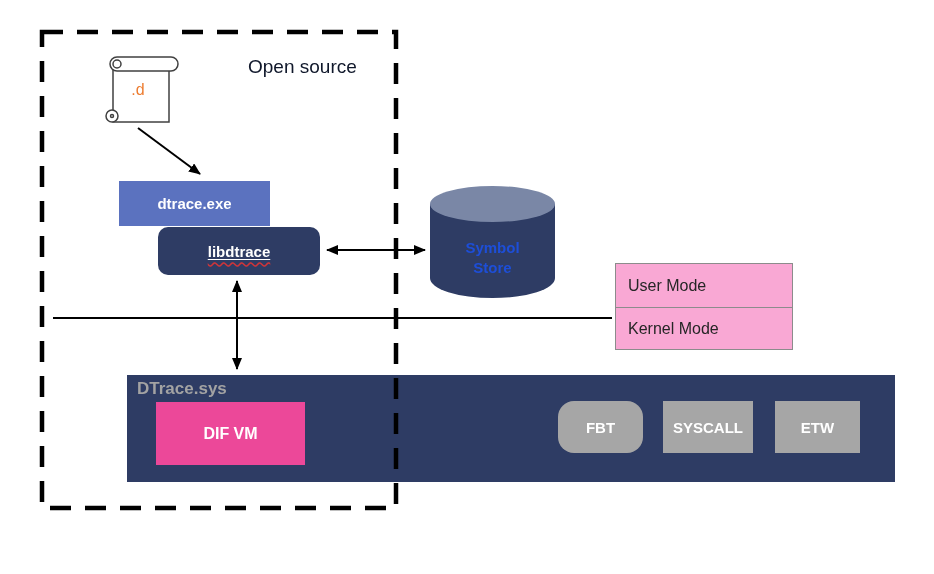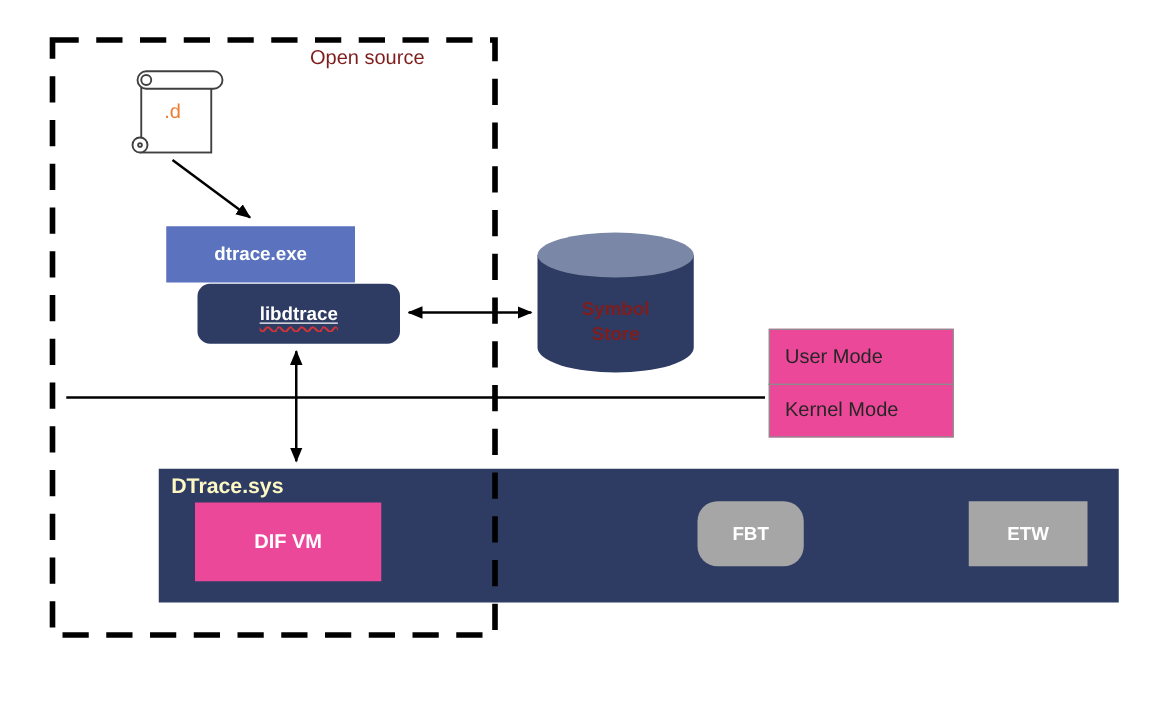--- a/index.html
+++ b/index.html
@@ -8,21 +8,21 @@
     width:934px;height:574px;
     background:#ffffff;
     font-family:"Liberation Sans", sans-serif;
     overflow:hidden;
   }
   .node{
     position:absolute;box-sizing:border-box;
     display:flex;align-items:center;justify-content:center;
     color:#ffffff;font-weight:600;
   }
-  .dtrace-exe{left:133px;top:181px;width:151px;height:45px;background:#5B72BF;font-size:15px;}
+  .dtrace-exe{left:119px;top:181px;width:151px;height:45px;background:#5B72BF;font-size:15px;}
   .libdtrace{left:158px;top:227px;width:162px;height:48px;background:#2E3C64;border-radius:10px;font-size:15px;}
   .libdtrace .misspelled{
     text-decoration:underline wavy #d13438;
     text-underline-offset:5px;
   }
   .libdtrace .misspelled .ulined{
     text-decoration:underline solid #ffffff;
     text-underline-offset:2px;
   }
   .cylinder{left:430px;top:186px;width:125px;height:112px;position:absolute;}
@@ -31,53 +31,53 @@
     background:#2E3C64;
     border-radius:0 0 50% 50% / 0 0 20px 20px;
   }
   .cyl-top{
     position:absolute;left:0;right:0;top:0;height:36px;
     background:#7A87A6;border-radius:50%;
   }
   .cyl-label{
     position:absolute;left:0;right:0;top:40px;bottom:8px;
     display:flex;align-items:center;justify-content:center;text-align:center;
-    color:#7f1d1d;font-weight:600;font-size:15px;line-height:1.35;
+    color:#1d4ed8;font-weight:600;font-size:15px;line-height:1.35;
   }
   .cyl-label span{display:block;width:72px;}
   .mode-box{
-    position:absolute;left:615px;width:148px;height:45px;
-    background:#ec4899;border:1px solid #8c8c8c;
+    position:absolute;left:615px;width:178px;height:45px;
+    background:#f9a8d4;border:1px solid #8c8c8c;
     display:flex;align-items:center;
     padding-left:12px;box-sizing:border-box;
     color:#262626;font-size:16px;
   }
   .user-mode{top:263px;}
   .kernel-mode{top:307px;height:43px;}
   .dtrace-sys{
     position:absolute;left:127px;top:375px;width:768px;height:107px;
     background:#2E3C64;
   }
   .dtrace-sys-label{
     position:absolute;left:10px;top:4px;
-    color:#fef9c3;font-weight:700;font-size:17px;
+    color:#a3a3a3;font-weight:700;font-size:17px;
   }
   .dif-vm{left:156px;top:402px;width:149px;height:63px;background:#ec4899;font-size:16px;font-weight:700;}
   .provider{
     position:absolute;top:401px;height:52px;background:#A6A6A6;
     display:flex;align-items:center;justify-content:center;
     color:#fff;font-size:15px;font-weight:600;
   }
   .p-pid{left:450px;width:85px;}
   .p-fbt{left:558px;width:85px;border-radius:16px;}
   .p-syscall{left:663px;width:90px;}
-  .p-etw{left:775px;width:95px;}
+  .p-etw{left:775px;width:85px;}
   .open-source{
-    position:absolute;left:248px;top:38px;
-    color:#7f1d1d;font-size:16px;
+    position:absolute;left:248px;top:56px;
+    color:#0f172a;font-size:19px;
   }
   .d-label{
     position:absolute;left:116px;top:81px;width:44px;text-align:center;
     color:#ED7D31;font-size:16px;
   }
   svg.overlay{
     position:absolute;left:0;top:0;width:934px;height:574px;
     pointer-events:none;
   }
 </style>
@@ -126,20 +126,23 @@
     <div class="dtrace-sys-label">DTrace.sys</div>
   </div>
 
   <div class="node dif-vm">
     <span>DIF VM</span>
   </div>
 
   <div class="provider p-fbt">
     <span>FBT</span>
   </div>
+  <div class="provider p-syscall">
+    <span>SYSCALL</span>
+  </div>
   <div class="provider p-etw">
     <span>ETW</span>
   </div>
 
   <svg class="overlay">
     <defs>
       <marker id="arrowEnd" markerUnits="userSpaceOnUse" markerWidth="13" markerHeight="11" refX="11" refY="5" orient="auto">
         <path d="M0,0 L12,5 L0,10 Z" fill="#000"></path>
       </marker>
       <marker id="arrowStart" markerUnits="userSpaceOnUse" markerWidth="13" markerHeight="11" refX="1" refY="5" orient="auto">

